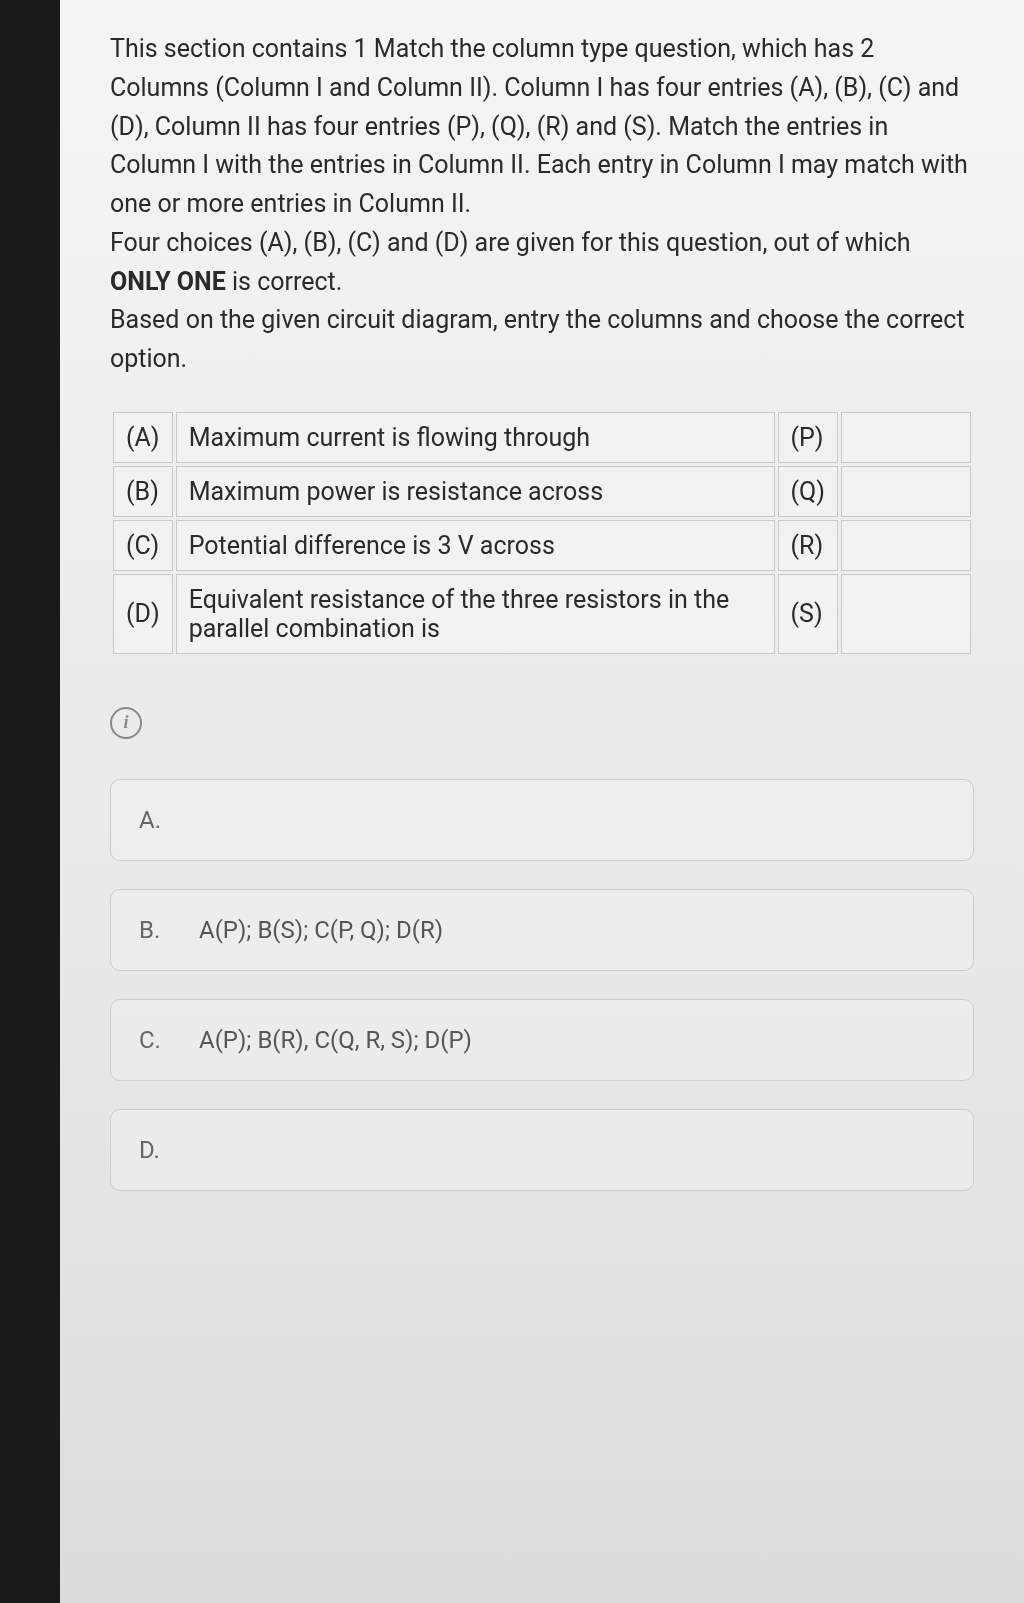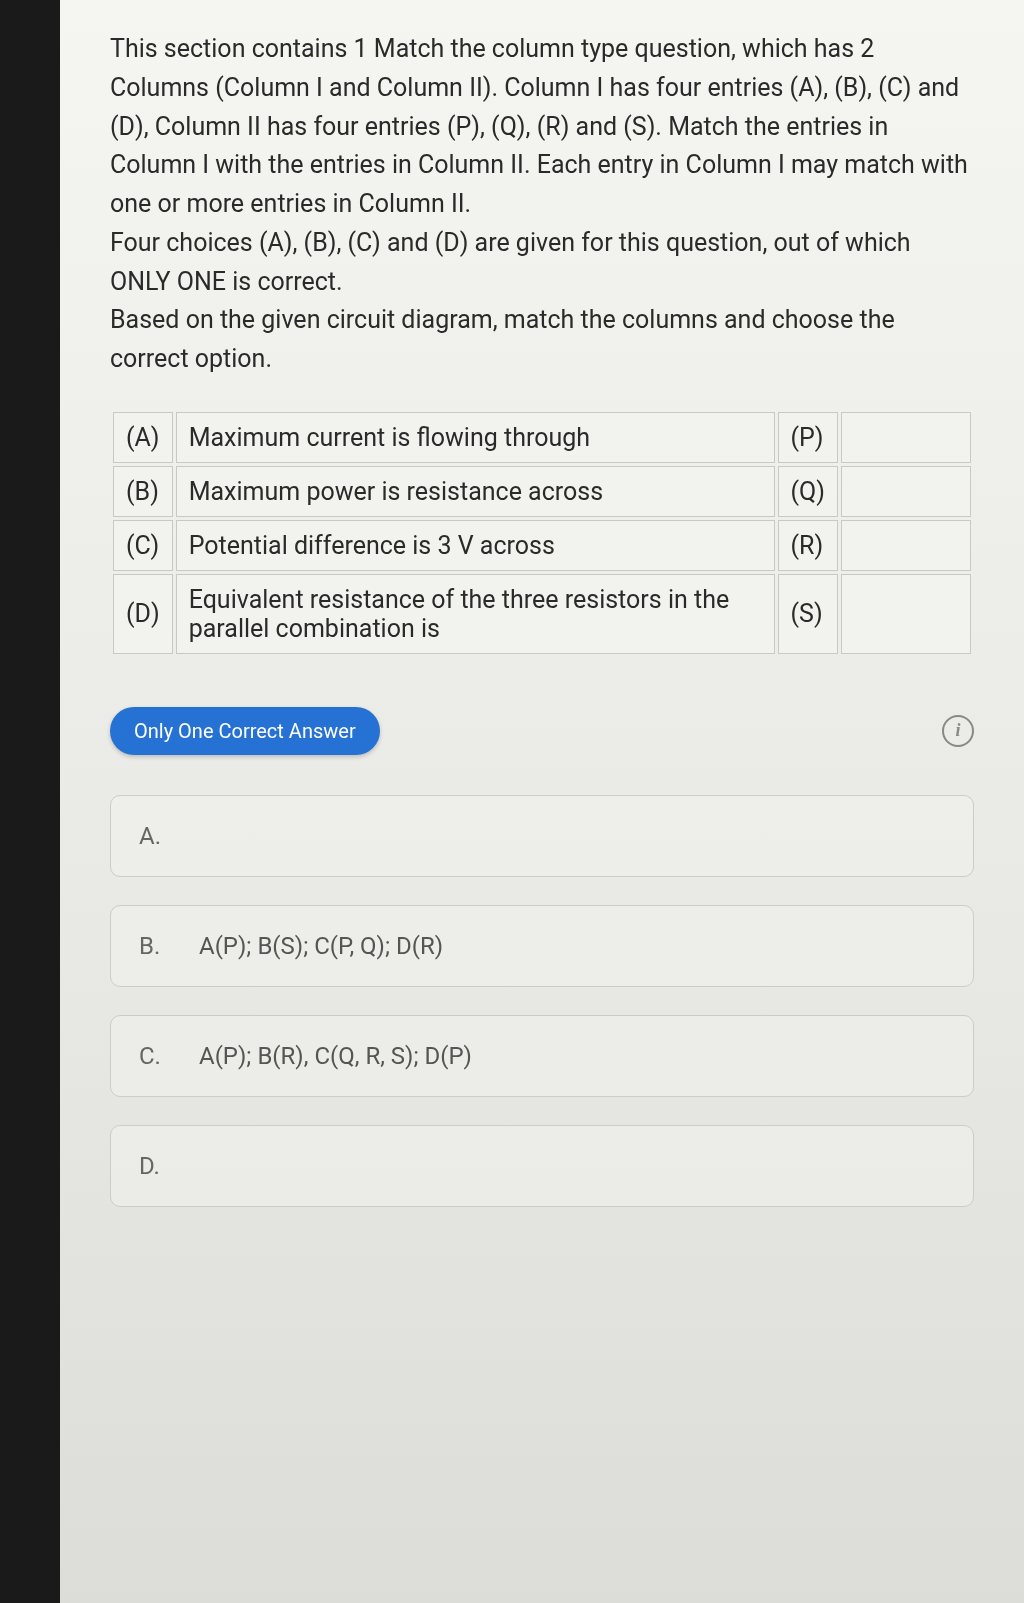--- a/index.html
+++ b/index.html
@@ -17,21 +17,21 @@
       min-height: 1603px;
       padding: 30px 50px 22px 50px;
       color: #3a3a3a;
     }
     .instructions {
       font-size: 25px;
       line-height: 1.55;
       color: #2a2a2a;
       margin-bottom: 30px;
     }
-    .instructions .bold { font-weight: 400; text-align: right; }
+    .instructions .bold { font-weight: 700; text-align: right; }
     table.match {
       border-collapse: separate;
       border-spacing: 3px;
       width: 100%;
       margin-bottom: 50px;
       font-size: 25px;
     }
     table.match td, table.match th {
       border: 1px solid #c8c8c4;
       background: #f2f2ee;
@@ -90,21 +90,21 @@
 </head>
 <body>
 
 <div class="page">
 
   <div class="instructions">
     <p>This section contains 1 Match the column type question, which has 2 Columns (Column I and Column II). Column I has four entries (A), (B), (C) and (D), Column II has four entries (P), (Q), (R) and (S). Match the entries in Column I with the entries in Column II. Each entry in Column I may match with one or more entries in Column II.</p>
     <p>
       <span>Four choices (A), (B), (C) and (D) are given for this question, out of which </span><span class="bold">ONLY ONE</span><span> is correct.</span>
     </p>
-    <p>Based on the given circuit diagram, match the columns and choose the correct option.</p>
+    <p>Based on the given circuit diagram, entry the columns and choose the correct option.</p>
   </div>
 
   <table class="match">
     <tbody>
     <tr>
       <td class="col-letter">(A)</td>
       <td>Maximum current is flowing through</td>
       <td class="col-letter2">(P)</td>
       <td class="col-ii"></td>
     </tr>
@@ -123,21 +123,20 @@
     <tr>
       <td class="col-letter">(D)</td>
       <td>Equivalent resistance of the three resistors in the parallel combination is</td>
       <td class="col-letter2">(S)</td>
       <td class="col-ii"></td>
     </tr>
   </tbody>
     </table>
 
   <div class="badge-row">
-    <div class="badge">Only One Correct Answer</div>
     <div class="info-icon">i</div>
   </div>
 
   <div class="options">
     <div class="option">
       <span class="opt-letter">A.</span>
     </div>
     <div class="option">
       <span class="opt-letter">B.</span>
       <span>A(P); B(S); C(P, Q); D(R)</span>

